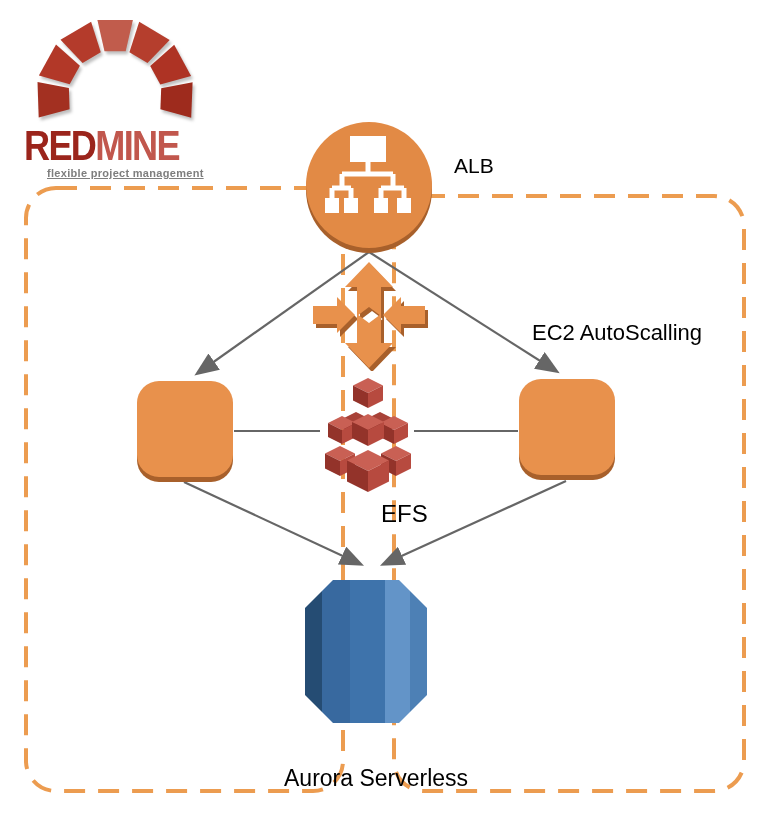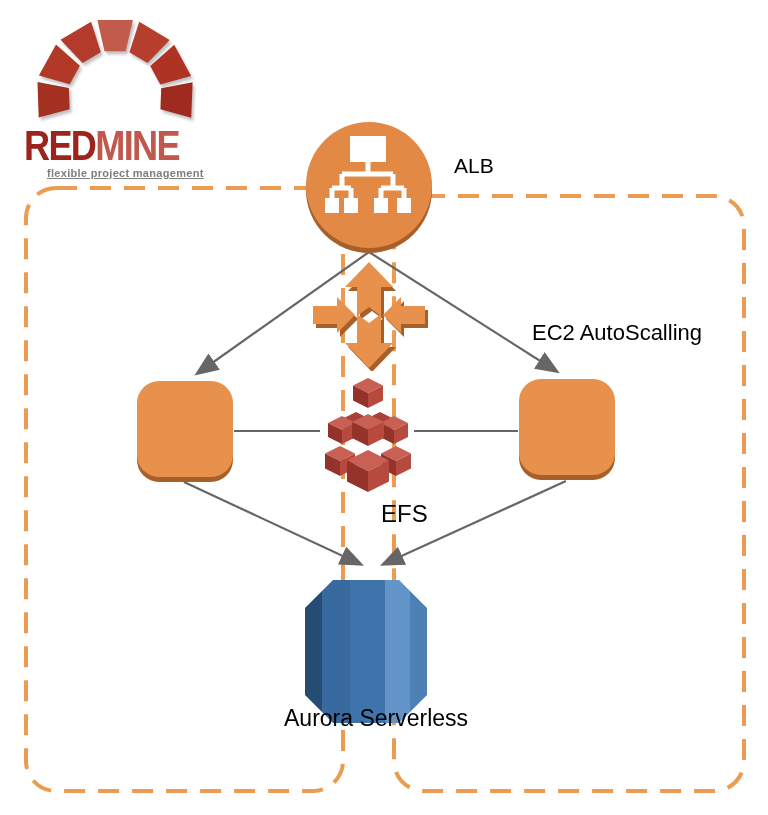--- a/index.html
+++ b/index.html
@@ -5,21 +5,21 @@
   html,body{margin:0;padding:0;}
   body{width:768px;height:815px;background:#ffffff;position:relative;overflow:hidden;
        font-family:"Liberation Sans", sans-serif;}
   .abs{position:absolute;}
   #bg-svg{position:absolute;left:0;top:0;z-index:1;}
   .node{position:absolute;z-index:3;}
   .label{position:absolute;z-index:4;color:#000000;white-space:nowrap;}
   #alb-label{left:454px;top:154px;font-size:21px;}
   #autoscaling-label{left:520px;top:320px;font-size:22px;margin-left:12px;}
   #efs-label{left:372px;top:500px;font-size:24px;margin-left:9px;}
-  #aurora-label{left:284px;top:705px;font-size:23px;}
+  #aurora-label{left:284px;top:765px;font-size:23px;}
   
   #alb-node{left:306px;top:122px;width:126px;height:126px;border-radius:50%;
             background:#E28A45;box-shadow:0 5px 0 #A8602B;}
   
   .ec2-box{width:96px;height:96px;border-radius:22px;background:#E8914C;
            box-shadow:0 5px 0 #A8602B;}
   #ec2-left{left:137px;top:381px;}
   #ec2-right{left:519px;top:379px;}
   
   #logo{left:0;top:0;width:230px;height:190px;z-index:2;text-align:center;}

